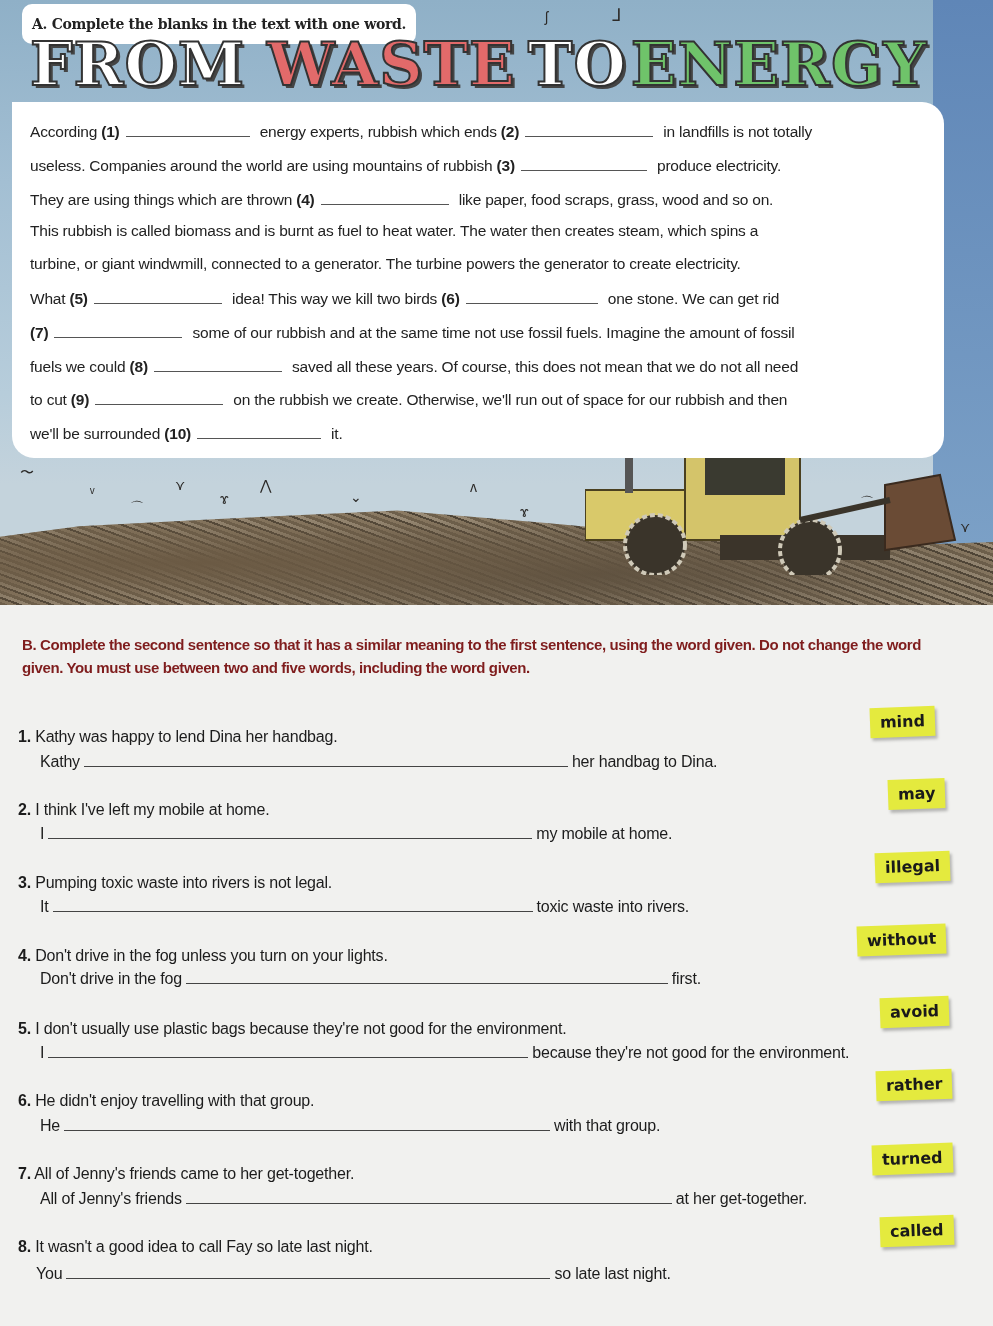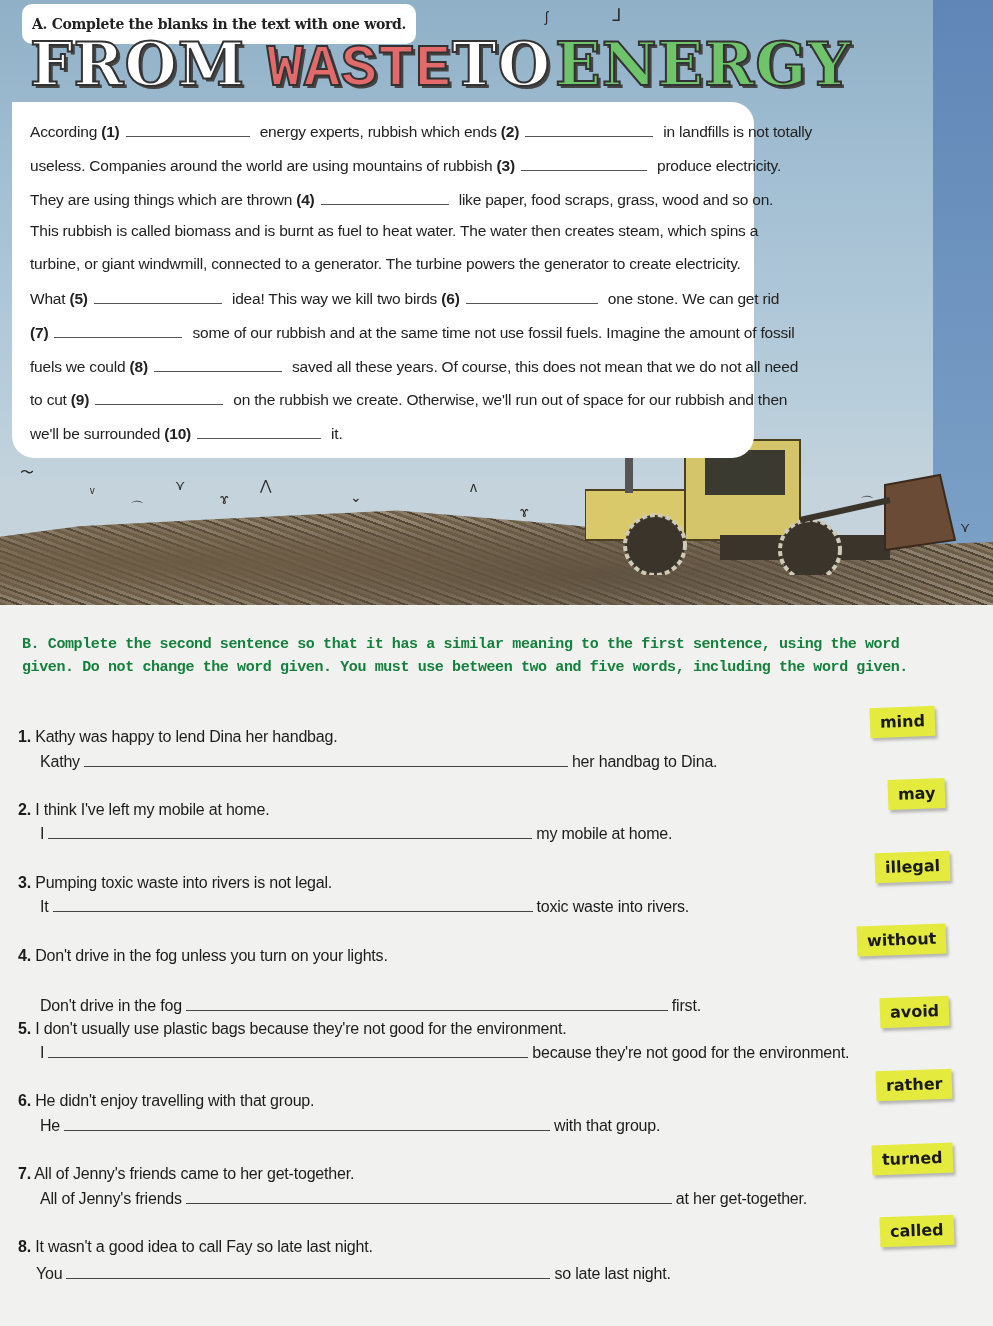--- a/index.html
+++ b/index.html
@@ -36,41 +36,41 @@
       font-family:"DejaVu Serif", serif; font-weight:bold; font-size:14px;
       line-height:24px; color:#222; letter-spacing:-0.3px;
     }
     .title {
       position:absolute; left:30px; top:34px;
       font-family:"DejaVu Serif", serif; font-weight:bold; font-size:60px;
       letter-spacing:1px; line-height:1; white-space:nowrap;
     }
     .title span { -webkit-text-stroke:2px #333; text-shadow:3px 3px 0 #444; }
     .t-white { color:#fff; }
-    .t-red { color:#e26a6a;font-family:Liberation Mono, monospace; }
+    .t-red { color:#e26a6a; }
     .t-green { color:#6fc36a; }
     .text-panel {
-      position:absolute; left:12px; top:102px; width:742px; height:356px;
+      position:absolute; left:12px; top:102px; width:932px; height:356px;
       background:#fff; border-radius:0 22px 22px 22px;
     }
     .para-line {
       position:absolute; left:18px; font-size:15.5px; white-space:nowrap;
       letter-spacing:-0.2px; color:#222;
     }
     .blank {
       display:inline-block; width:120px; border-bottom:1px solid #555;
       margin:0 6px; height:14px; vertical-align:baseline;
     }
     .num { font-weight:bold; }
 
     
     .instr-b {
       position:absolute; left:22px; top:633px; width:920px;
-      font-family:Liberation Mono, monospace; font-weight:bold; font-size:15px;
-      line-height:23px; color:#15803d; letter-spacing:-0.4px;
+      font-family:Liberation Sans, sans-serif; font-weight:bold; font-size:15px;
+      line-height:23px; color:#7f1d1d; letter-spacing:-0.4px;
     }
     .q-first {
       position:absolute; left:18px; font-size:16px; color:#1c1c1c; white-space:nowrap;
       letter-spacing:-0.2px;
       margin-top:14px;
     }
     .q-first .qn { font-weight:bold; }
     .q-second {
       position:absolute; left:40px; font-size:16px; color:#1c1c1c; white-space:nowrap;
       letter-spacing:-0.2px;
@@ -118,21 +118,21 @@
     <circle cx="70" cy="120" r="30" fill="#3a342a" stroke="#cfc9b8" stroke-width="4" stroke-dasharray="5 3"></circle>
     <circle cx="225" cy="125" r="30" fill="#3a342a" stroke="#cfc9b8" stroke-width="4" stroke-dasharray="5 3"></circle>
     <polygon points="300,60 355,50 370,115 300,125" fill="#6a4b35" stroke="#3a2a1e" stroke-width="2"></polygon>
     <line x1="215" y1="95" x2="305" y2="75" stroke="#3a342a" stroke-width="6"></line>
   </svg>
 
   <div class="instr-a">A. Complete the blanks in the text with one word.</div>
 
   <div class="title">
     <span class="t-white">FROM</span>
-    <span class="t-red">WASTE</span><span class="t-white" style="">TO</span><span class="t-green" style="margin-left:4px">ENERGY</span>
+    <span class="t-red">WASTE</span><span class="t-white" style="margin-left:12px">TO</span><span class="t-green" style="margin-left:4px">ENERGY</span>
   </div>
 
   <div class="text-panel">
 
     <div class="para-line" style="top:20px">
       <span>According </span><span class="num">(1)</span><span class="blank" style="width:124px"></span><span> energy experts, rubbish which ends </span><span class="num">(2)</span><span class="blank" style="width:128px"></span><span> in landfills is not totally</span>
     </div>
 
     <div class="para-line" style="top:54px">
       <span>useless. Companies around the world are using mountains of rubbish </span><span class="num">(3)</span><span class="blank" style="width:126px"></span><span> produce electricity.</span>
@@ -177,21 +177,21 @@
 <div class="q-first" style="top:787px"><span class="qn">2.</span> <span>I think I've left my mobile at home.</span></div>
 <div class="key-note" style="top:779px;left:888px">may</div>
 <div class="q-second" style="top:824px"><span>I</span><span class="long-blank" style="width:484px"></span><span>my mobile at home.</span></div>
 
 <div class="q-first" style="top:860px"><span class="qn">3.</span> <span>Pumping toxic waste into rivers is not legal.</span></div>
 <div class="key-note" style="top:852px;left:875px">illegal</div>
 <div class="q-second" style="top:897px"><span>It</span><span class="long-blank" style="width:480px"></span><span>toxic waste into rivers.</span></div>
 
 <div class="q-first" style="top:933px"><span class="qn">4.</span> <span>Don't drive in the fog unless you turn on your lights.</span></div>
 <div class="key-note" style="top:925px;left:857px">without</div>
-<div class="q-second" style="top:996px"><span>Don't drive in the fog</span><span class="long-blank" style="width:482px"></span><span>first.</span></div>
+<div class="q-second" style="top:969px"><span>Don't drive in the fog</span><span class="long-blank" style="width:482px"></span><span>first.</span></div>
 
 <div class="q-first" style="top:1006px"><span class="qn">5.</span> <span>I don't usually use plastic bags because they're not good for the environment.</span></div>
 <div class="key-note" style="top:997px;left:880px">avoid</div>
 <div class="q-second" style="top:1043px"><span>I</span><span class="long-blank" style="width:480px"></span><span>because they're not good for the environment.</span></div>
 
 <div class="q-first" style="top:1078px"><span class="qn">6.</span> <span>He didn't enjoy travelling with that group.</span></div>
 <div class="key-note" style="top:1070px;left:876px">rather</div>
 <div class="q-second" style="top:1116px"><span>He</span><span class="long-blank" style="width:486px"></span><span>with that group.</span></div>
 
 <div class="q-first" style="top:1151px"><span class="qn">7.</span> <span>All of Jenny's friends came to her get-together.</span></div>

